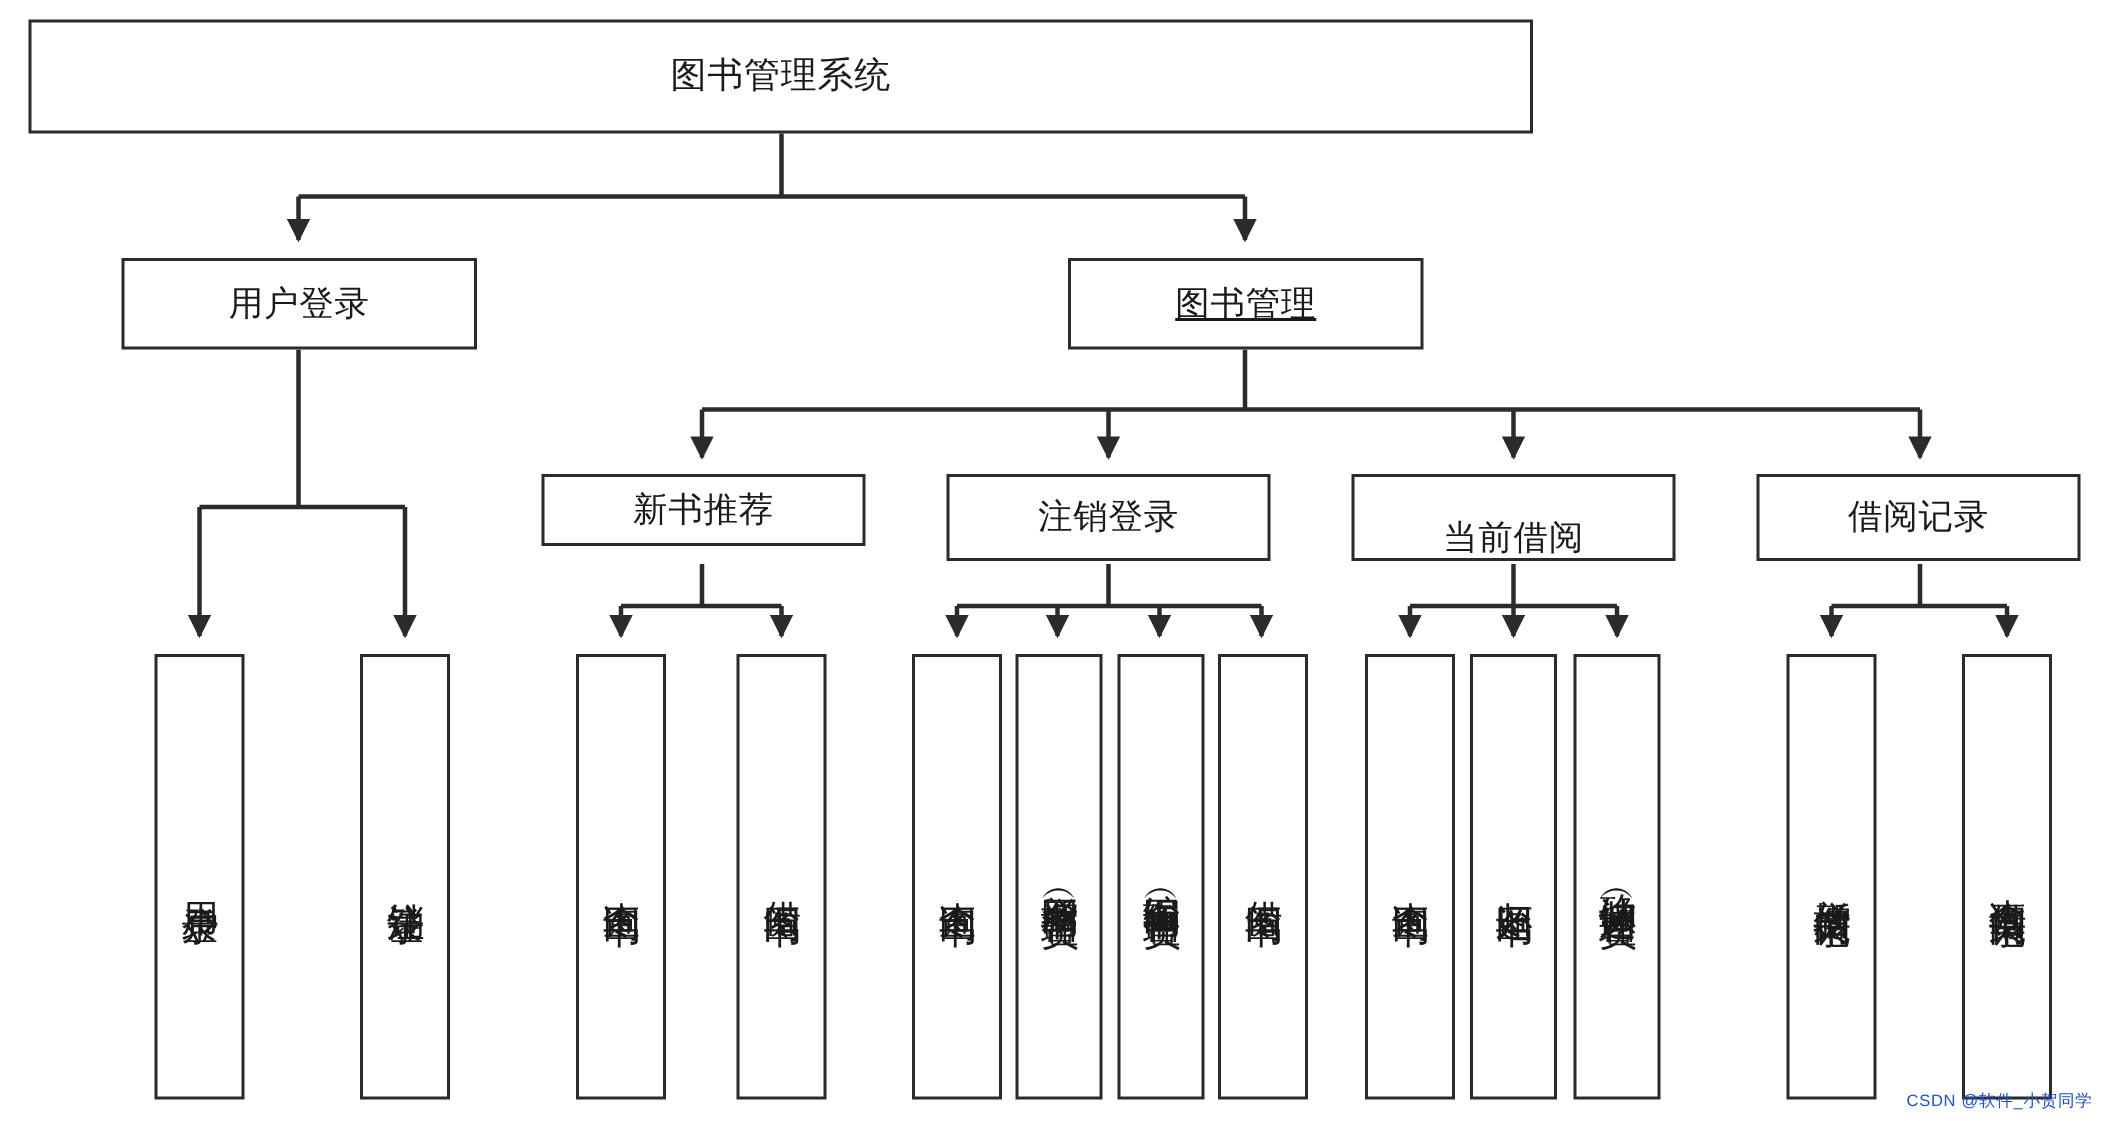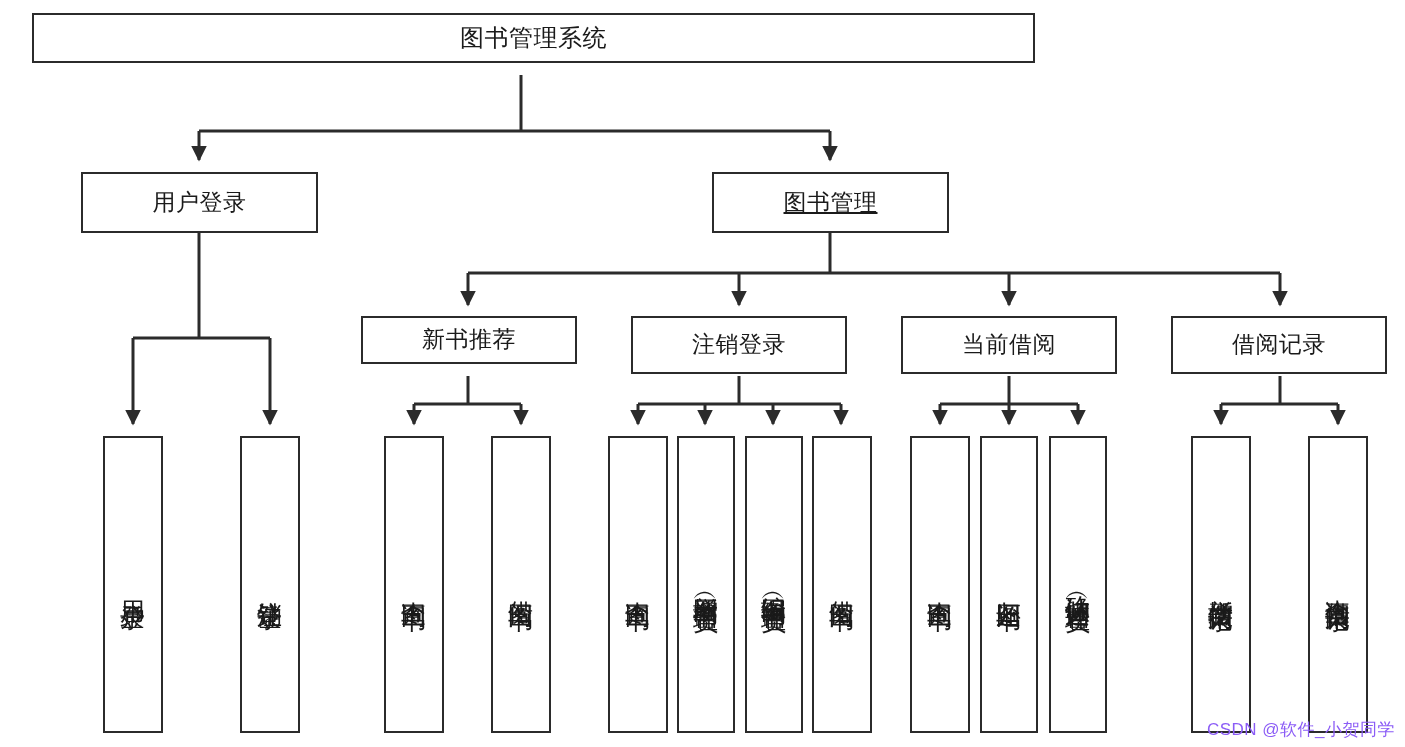--- a/index.html
+++ b/index.html
@@ -62,22 +62,22 @@
     font-size: 25px;
     line-height: 1.12;
     letter-spacing: 2px;
     white-space: nowrap;
     max-height: 100%;
   }
   #watermark {
     position: absolute;
     right: 10px;
     bottom: 6px;
-    font-size: 17px;
-    color: #8b5cf6;
+    font-size: 11px;
+    color: #1d4ed8;
     letter-spacing: 0.5px;
     z-index: 5;
     white-space: nowrap;
     font-family: "Liberation Sans", "DejaVu Sans", sans-serif;
   }
 </style>
 </head>
 <body>
 
 <div id="diagram-root">
@@ -125,38 +125,38 @@
       <path d="M 1009 404 L 1009 424" marker-end="url(#arrow)"></path>
       <path d="M 1078 404 L 1078 424" marker-end="url(#arrow)"></path>
 
       <path d="M 1280 376 L 1280 404"></path>
       <path d="M 1221 404 L 1338 404"></path>
       <path d="M 1221 404 L 1221 424" marker-end="url(#arrow)"></path>
       <path d="M 1338 404 L 1338 424" marker-end="url(#arrow)"></path>
     </g>
   </svg>
 
-  <div class="node h" id="node-root" style="left:32px; top:13px; width:1003px; height:50px;">
+  <div class="node h" id="node-root" style="left:19px; top:13px; width:1003px; height:76px;">
     <span class="node-label">图书管理系统</span>
   </div>
 
   <div class="node h" style="left:81px; top:172px; width:237px; height:61px;">
     <span class="node-label">用户登录</span>
   </div>
   <div class="node h" style="left:712px; top:172px; width:237px; height:61px;text-decoration:underline;">
     <span class="node-label">图书管理</span>
   </div>
 
   <div class="node h" style="left:361px; top:316px; width:216px; height:48px;">
     <span class="node-label">新书推荐</span>
   </div>
   <div class="node h" style="left:631px; top:316px; width:216px; height:58px;">
     <span class="node-label">注销登录</span>
   </div>
-  <div class="node h" style="left:901px; top:316px; width:216px; height:58px;">
+  <div class="node h" style="left:901px; top:316px; width:216px; height:58px;align-items:flex-end;">
     <span class="node-label">当前借阅</span>
   </div>
   <div class="node h" style="left:1171px; top:316px; width:216px; height:58px;">
     <span class="node-label">借阅记录</span>
   </div>
 
   <div class="node v" style="left:103px; top:436px; width:60px; height:297px;">
     <span class="node-label">用户登录</span>
   </div>
   <div class="node v" style="left:240px; top:436px; width:60px; height:297px;">

